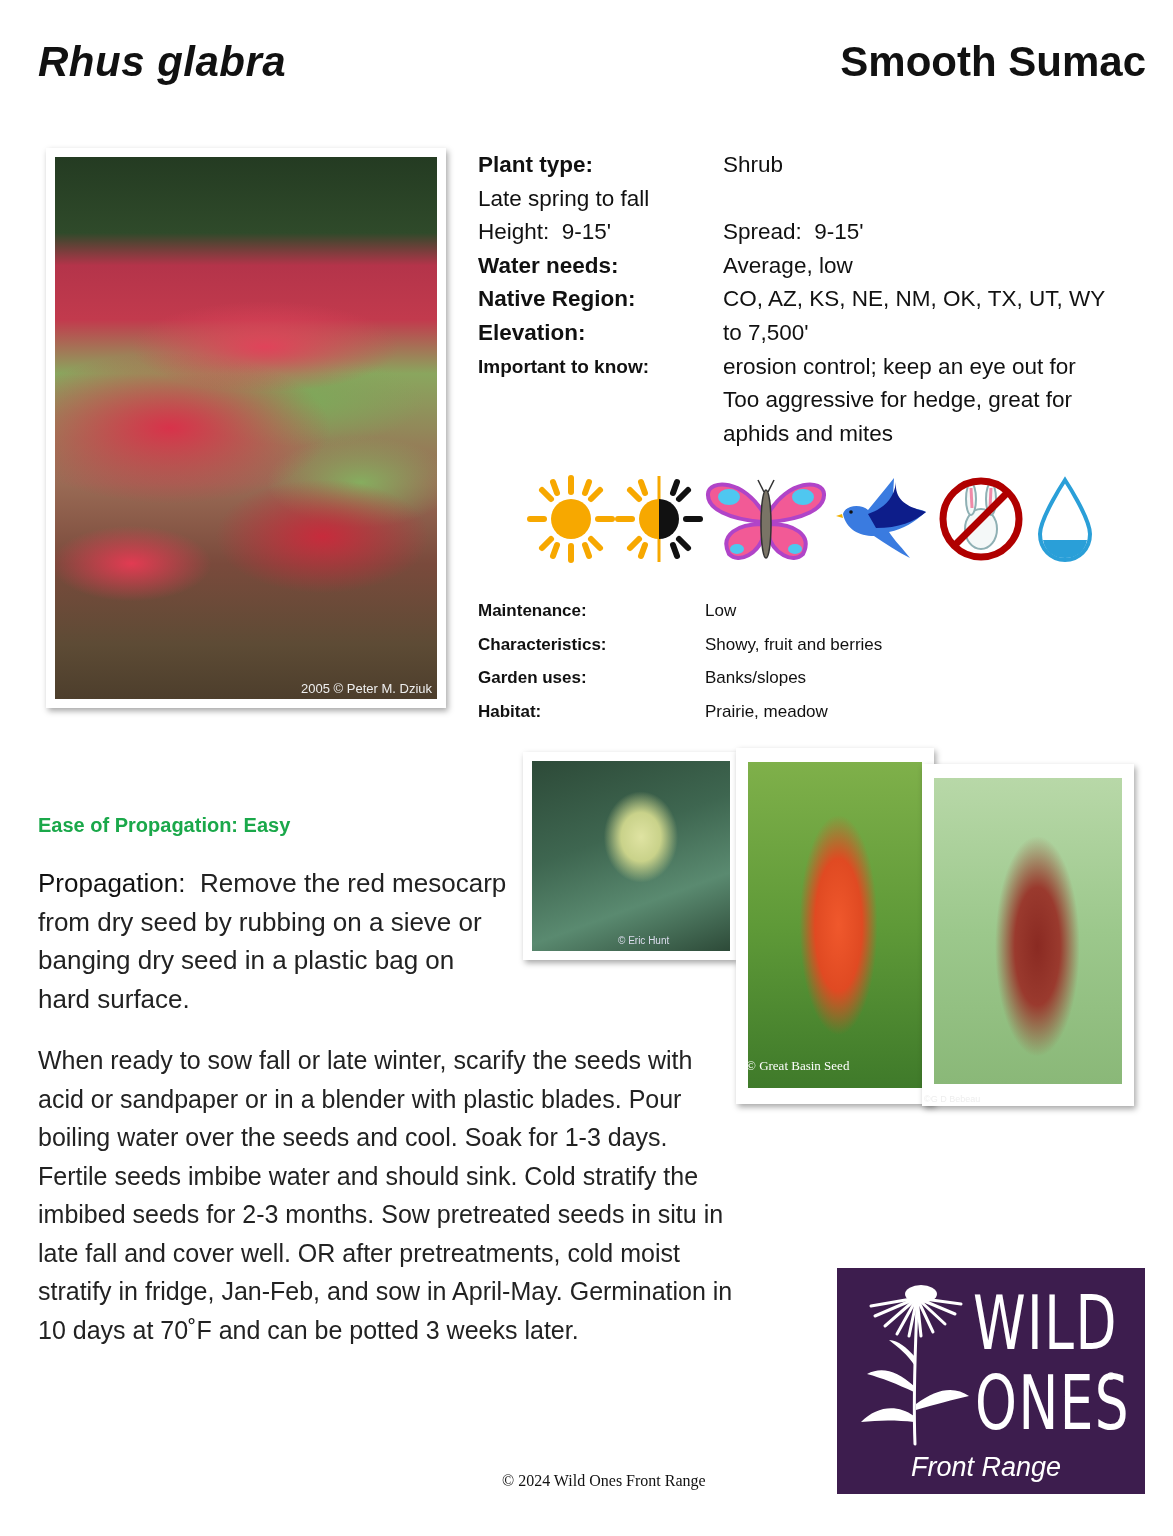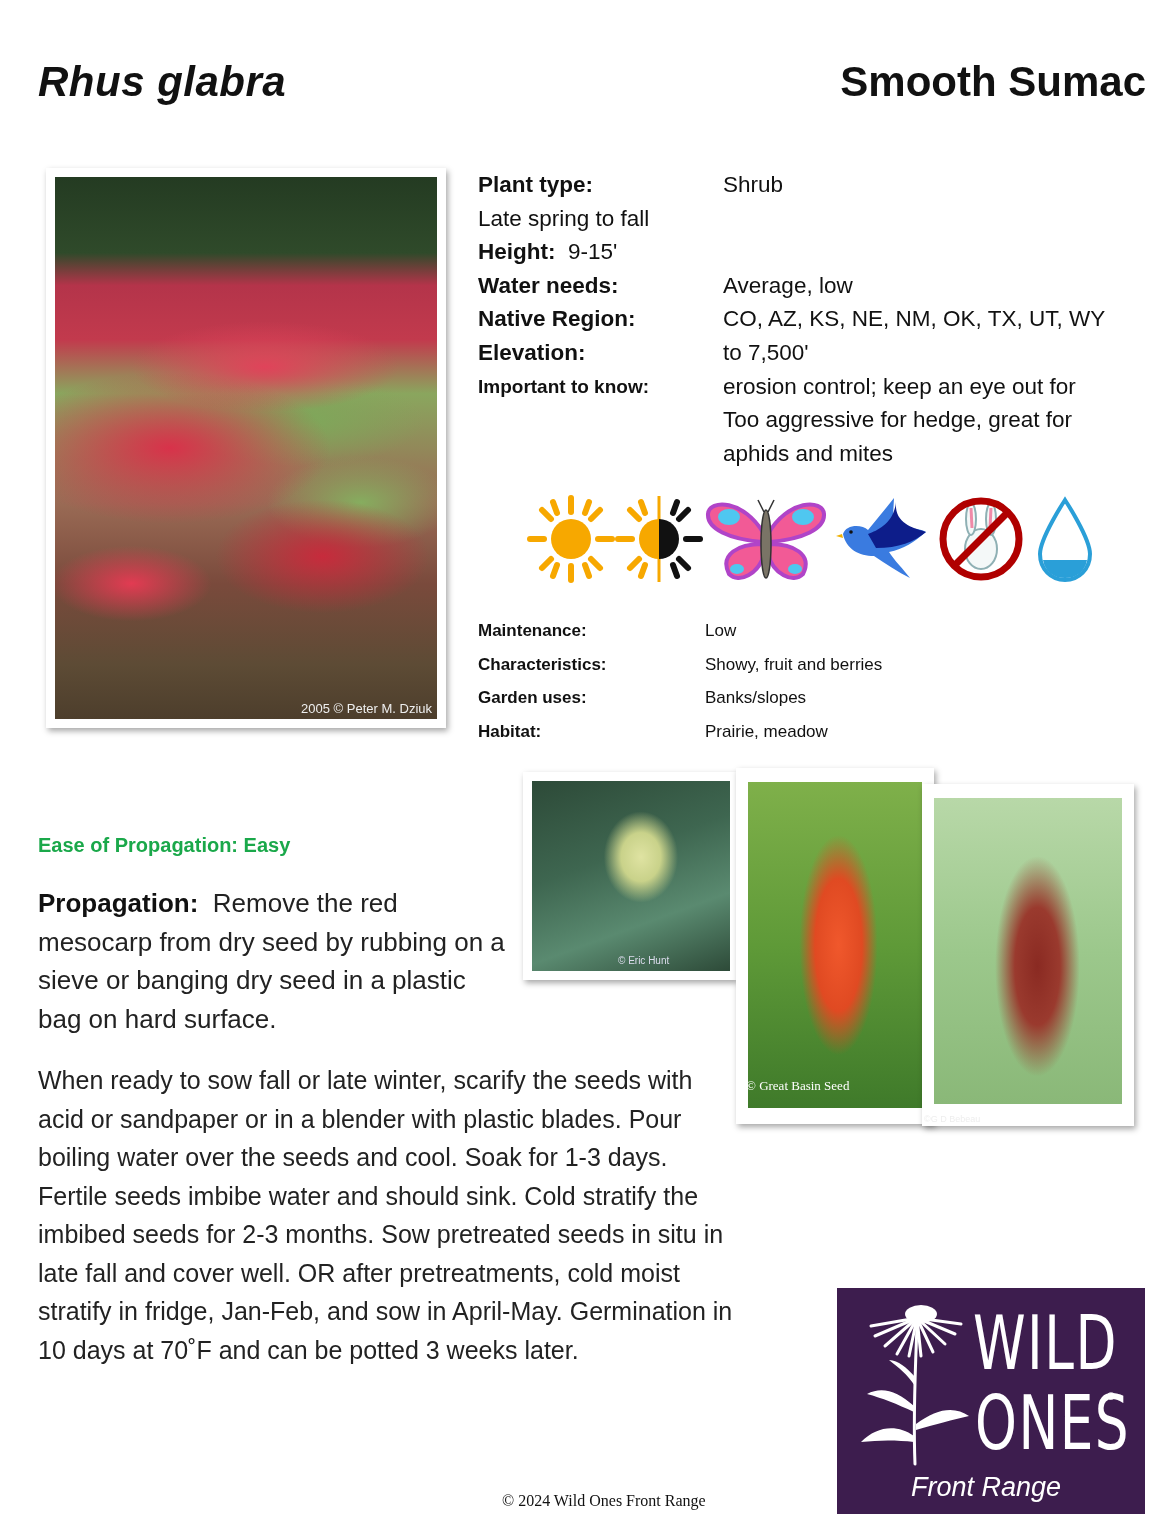--- a/index.html
+++ b/index.html
@@ -1,18 +1,18 @@
 <!DOCTYPE html>
 <html><head>
 <meta charset="utf-8">
 <style>
   html, body { margin:0; padding:0; background:#ffffff; }
   body { width:1173px; height:1536px; position:relative; overflow:hidden;
          font-family:"Liberation Sans", "DejaVu Sans", sans-serif; color:#111; }
-  .abs { position:absolute;margin-top:20px; }
+  .abs { position:absolute; }
 
   .title-sci { left:38px; top:38px; font-size:42px; font-weight:bold; font-style:italic; letter-spacing:0.5px; }
   .title-common { right:27px; top:38px; font-size:42px; font-weight:bold; }
 
   .photo-frame { background:#fff; box-shadow:2px 3px 6px rgba(0,0,0,0.35); }
   .main-photo { left:46px; top:148px; width:400px; height:560px; }
   .main-photo .img { position:absolute; left:9px; top:9px; right:9px; bottom:9px; overflow:hidden;
      background:
        radial-gradient(ellipse 60% 20% at 30% 50%, #d8324a 0%, rgba(216,50,74,0) 70%),
        radial-gradient(ellipse 40% 15% at 70% 70%, #c72b3c 0%, rgba(199,43,60,0) 70%),
@@ -22,21 +22,21 @@
        radial-gradient(ellipse 35% 12% at 80% 60%, #86ad5f 0%, rgba(134,173,95,0) 70%),
        linear-gradient(180deg, #243b22 0%, #2f4a2a 14%, #b4344a 20%, #c23a4d 30%, #8aa65e 40%, #9a6b55 60%, #7a4a3c 75%, #5d4b35 90%, #4d3e2c 100%);
   }
   .main-photo .credit { position:absolute; right:14px; bottom:12px; font-size:13px; color:#eee; }
 
   .info-table { left:478px; top:148px; width:680px; font-size:22.5px; line-height:33.6px; }
   .row { display:flex; }
   .row .lbl { width:245px; font-weight:bold; flex:none; }
   .row .lbl.small { font-size:19px; }
   .row .val { flex:1; }
-  .b { font-weight:bold;text-align:center; }
+  .b { font-weight:normal;text-align:center; }
 
   .icons { left:526px; top:474px; width:570px; height:92px; }
   .icons svg { position:absolute; top:0; }
 
   .info-table2 { left:478px; top:594px; width:560px; font-size:17px; line-height:33.6px; }
   .info-table2 .row .lbl { width:227px; }
 
   .ease { left:38px; top:814px; font-size:20px; font-weight:bold; color:#1aa84a; }
   .prop1 { left:38px; top:864px; width:470px; font-size:26px; line-height:38.5px; color:#222; }
   .prop2 { left:38px; top:1041px; width:700px; font-size:25px; line-height:38.5px; color:#222; }
@@ -85,20 +85,21 @@
 <div class="abs info-table">
   <div class="row">
     <span class="lbl">Plant type:</span>
     <span class="val">Shrub</span>
   </div>
   <div class="row">
     <span class="val">Late spring to fall</span>
   </div>
   <div class="row">
     <span class="lbl"><span class="b">Height:</span>&nbsp; <span style="font-weight:normal">9-15'</span></span>
+    <span class="val"><span class="b">Spread:</span>&nbsp; <span>9-15'</span></span>
   </div>
   <div class="row">
     <span class="lbl">Water needs:</span>
     <span class="val">Average, low</span>
   </div>
   <div class="row">
     <span class="lbl">Native Region:</span>
     <span class="val">CO, AZ, KS, NE, NM, OK, TX, UT, WY</span>
   </div>
   <div class="row">

